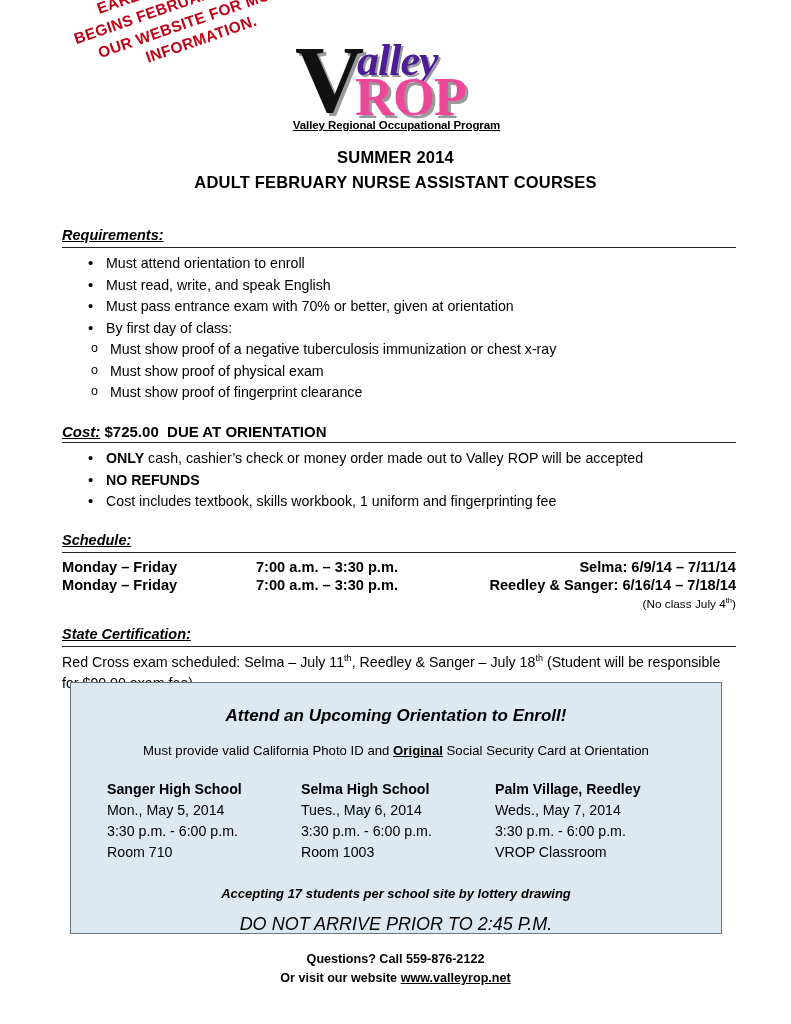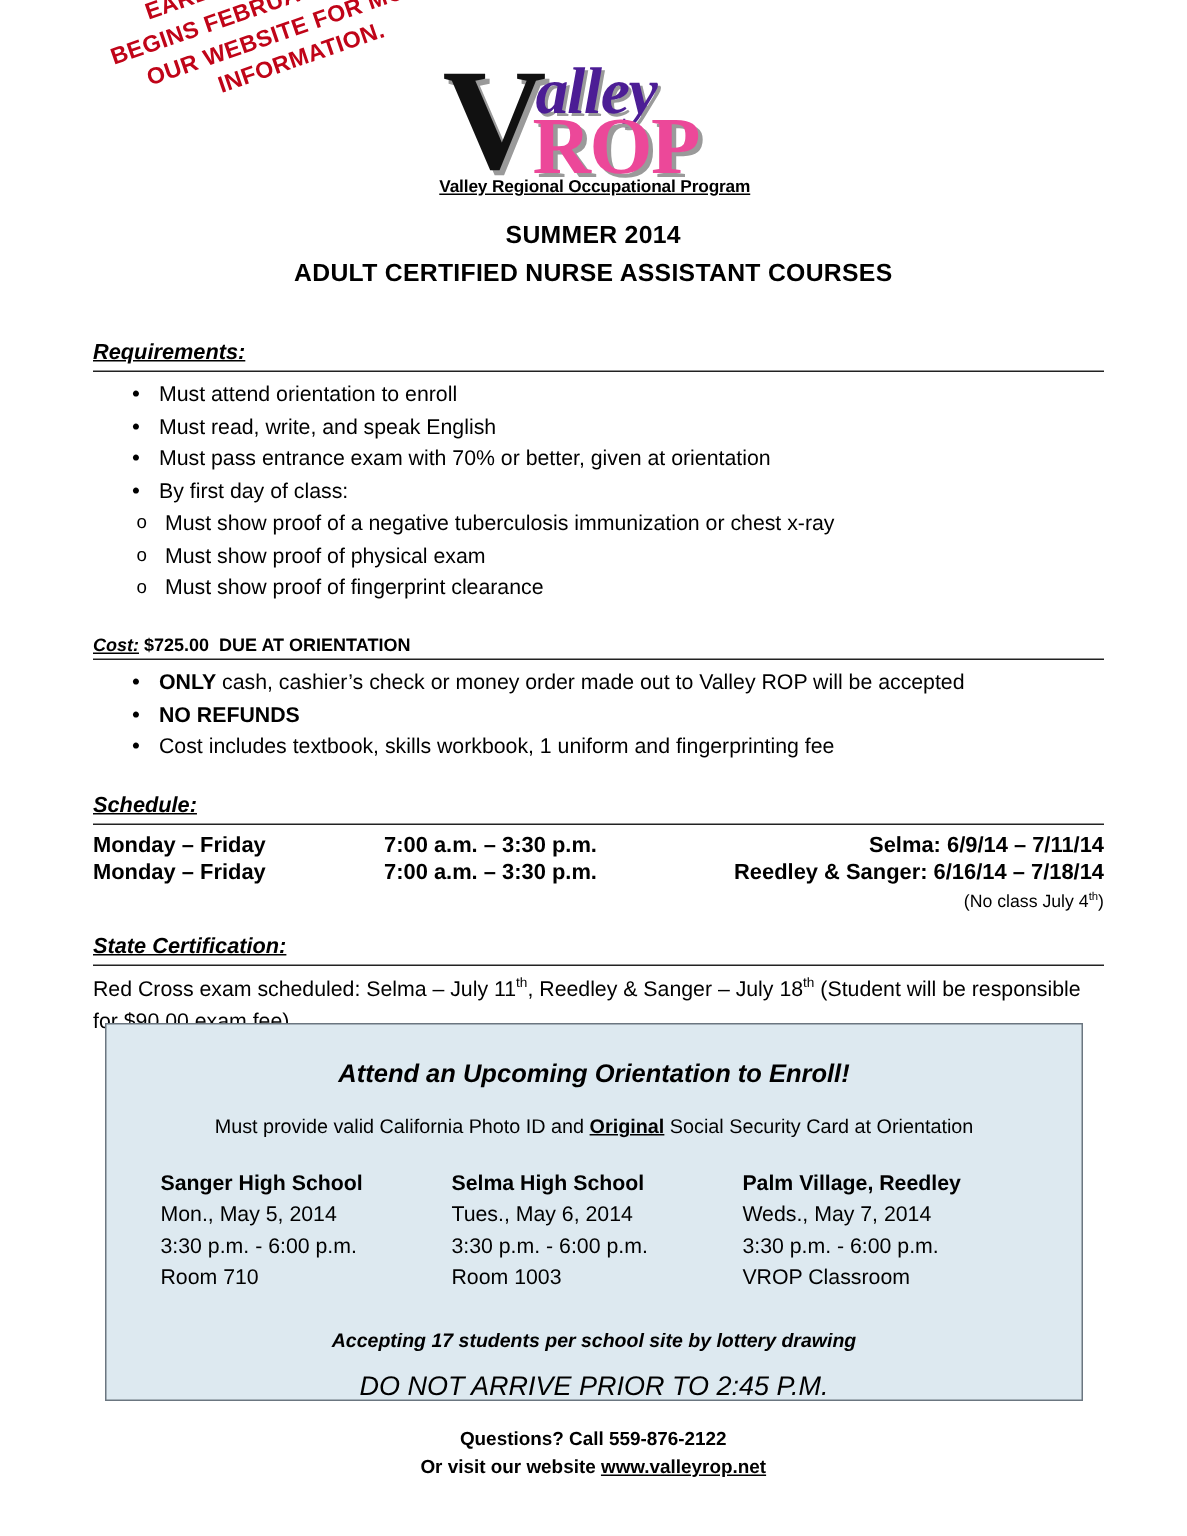--- a/index.html
+++ b/index.html
@@ -136,21 +136,21 @@
   }
   .sec-head .txt {
     text-decoration: underline;
   }
   .rule {
     border-bottom: 1.3px solid #222;
     margin-top: 2px;
     margin-bottom: 5px;
   }
   .cost-head {
-    font-size: 12px;
+    font-size: 15px;
     font-weight: bold;
   }
   .cost-head .lbl {
     font-style: italic;
     text-decoration: underline;
   }
 
   ul.b1 {
     margin: 4px 0 0 0;
     padding-left: 44px;
@@ -302,21 +302,21 @@
     <div class="logo-mark">
       <span class="logo-v">V</span>
       <span class="logo-alley">alley</span>
       <span class="logo-rop">ROP</span>
       <span class="logo-sub">Valley Regional Occupational Program</span>
     </div>
   </div>
 
   <div class="title-block">
     <div class="title-line1">SUMMER 2014</div>
-    <div class="title-line2">ADULT CERTIFIED NURSE ASSISTANT COURSES</div>
+    <div class="title-line2">ADULT FEBRUARY NURSE ASSISTANT COURSES</div>
   </div>
 
   <div class="content">
 
     <div class="sec-head">
       <span class="txt">Requirements:</span>
     </div>
     <div class="rule"></div>
     <ul class="b1">
       <li>Must attend orientation to enroll</li>

